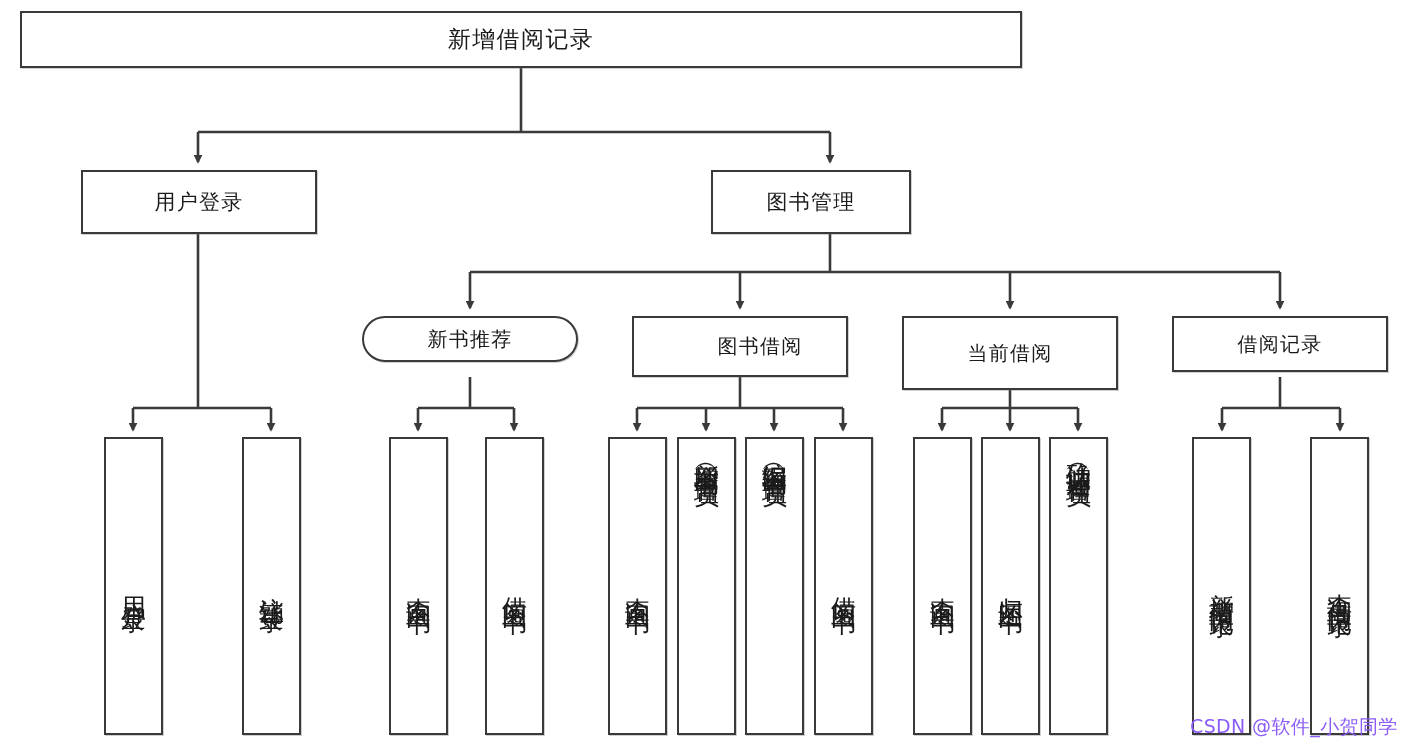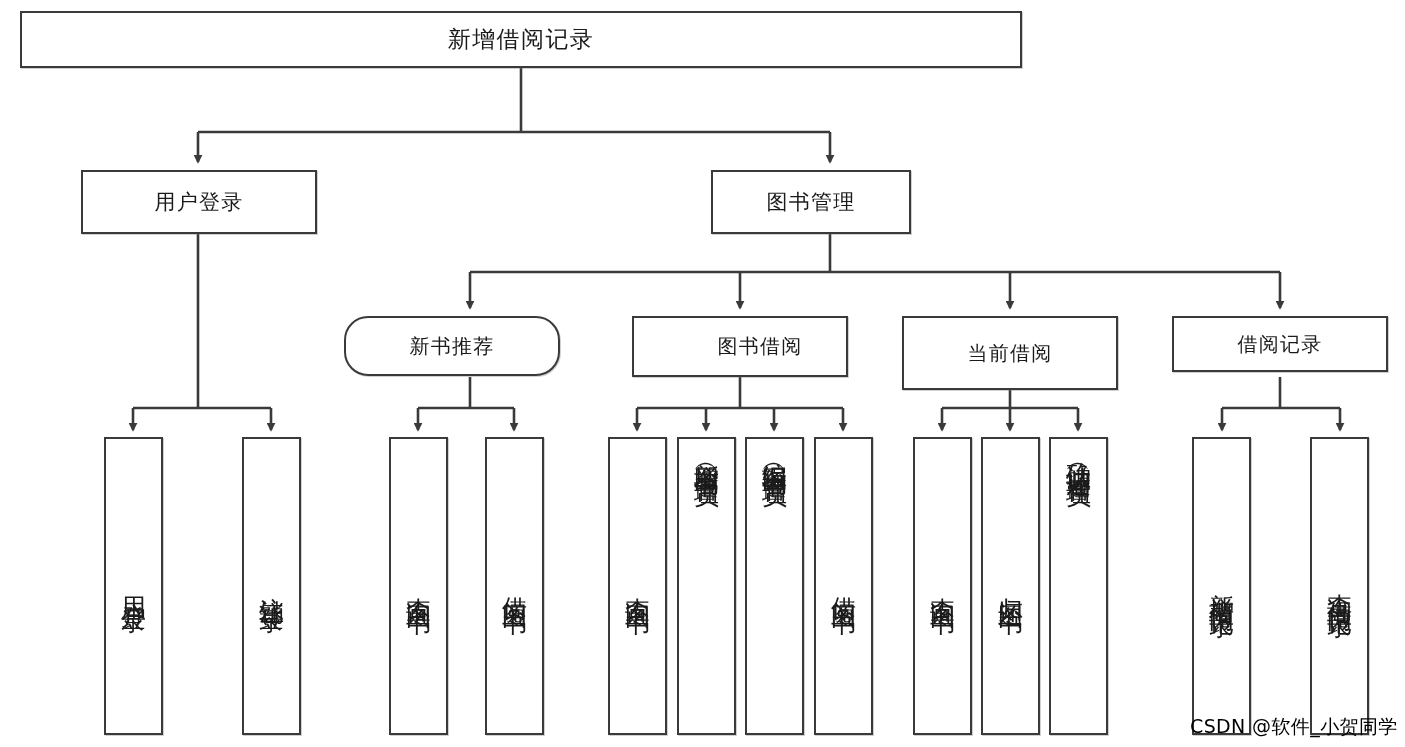--- a/index.html
+++ b/index.html
@@ -68,21 +68,21 @@
   }
   
   .node.leaf.tall-text {
     align-items: flex-start;
   }
   .node.leaf.tall-text .node-label {
     letter-spacing: 0.12em;
   }
   .watermark {
     position: absolute;
-    color: #000000;
+    color: #8b5cf6;
     font-size: 19px;
     letter-spacing: 0.02em;
     white-space: nowrap;
     user-select: none;
   }
 </style>
 </head>
 <body>
 
 <div id="diagram-canvas">
@@ -142,21 +142,21 @@
   </div>
 
   <div class="node lvl2" style="left:81px; top:170px; width:236px; height:64px;">
     <span class="node-label">用户登录</span>
   </div>
 
   <div class="node lvl2" style="left:711px; top:170px; width:200px; height:64px;">
     <span class="node-label">图书管理</span>
   </div>
 
-  <div class="node lvl3" style="left:344px; top:316px; width:216px; height:60px;border-radius:24px;">
+  <div class="node lvl3" style="left:362px; top:316px; width:216px; height:46px;border-radius:24px;">
     <span class="node-label">新书推荐</span>
   </div>
 
   <div class="node lvl3" style="left:632px; top:316px; width:216px; height:61px;padding-left:40px;">
     <span class="node-label">图书借阅</span>
   </div>
 
   <div class="node lvl3" style="left:902px; top:316px; width:216px; height:74px;">
     <span class="node-label">当前借阅</span>
   </div>

